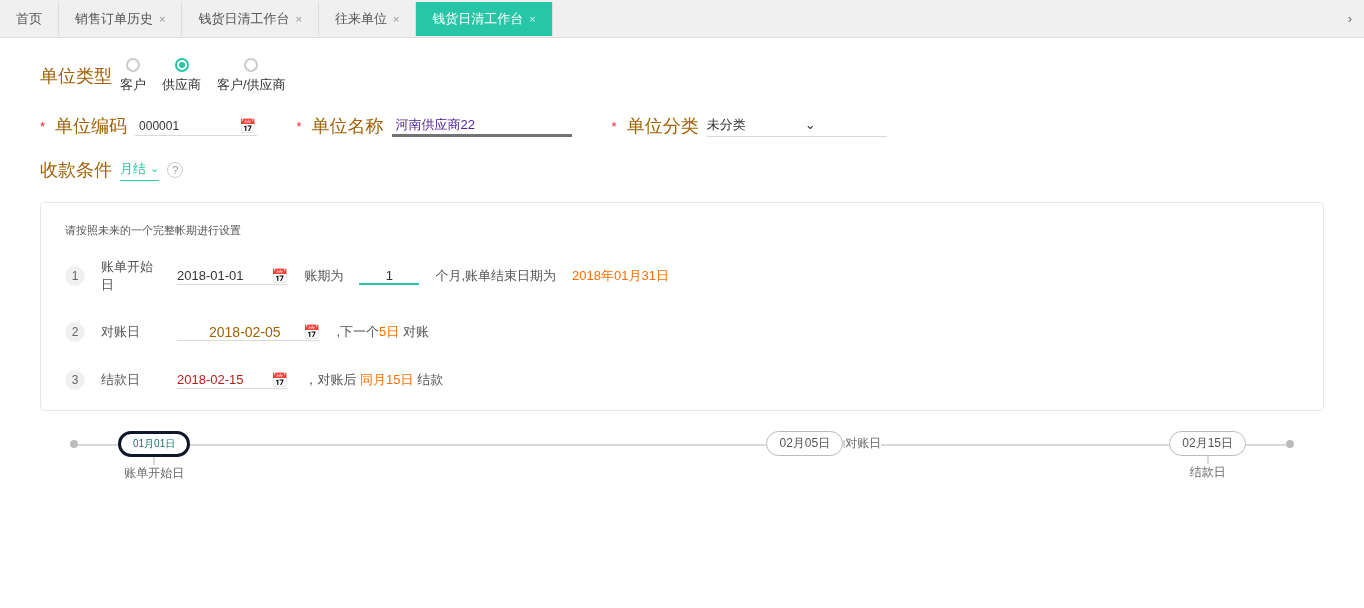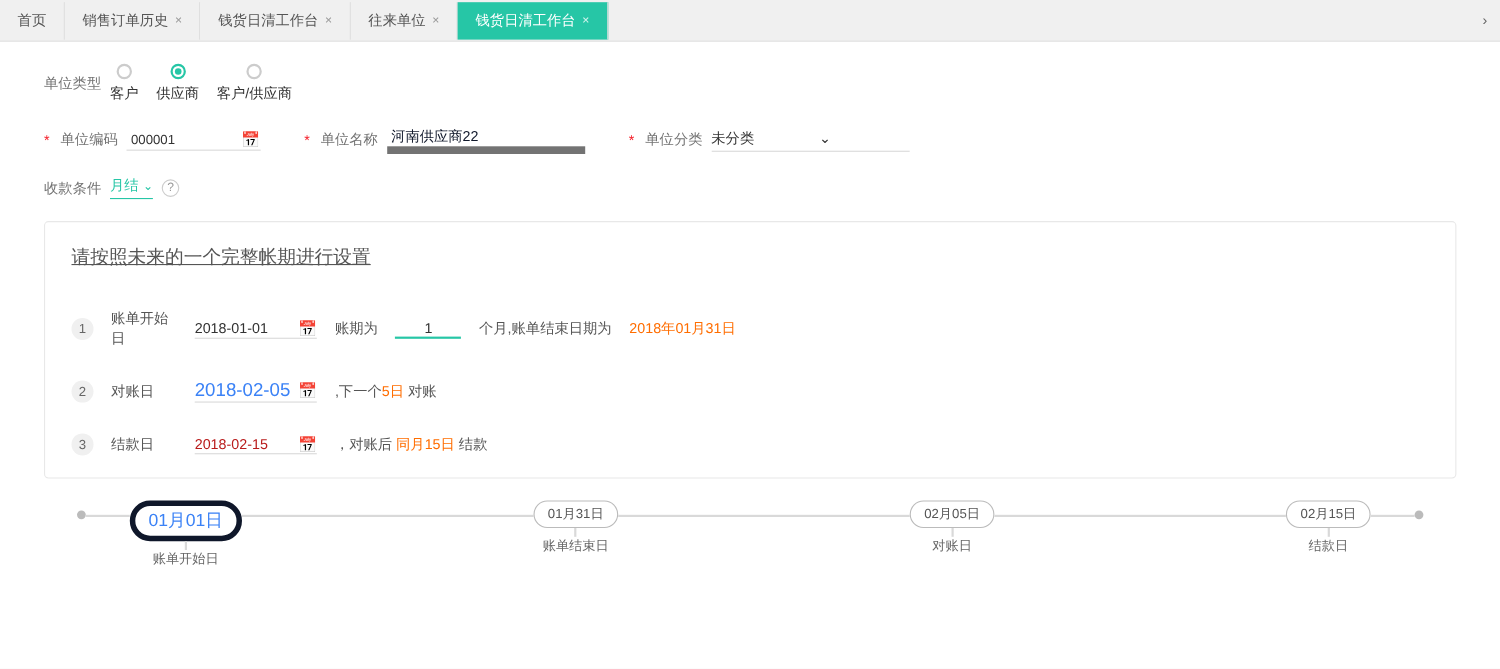--- a/index.html
+++ b/index.html
@@ -62,23 +62,23 @@
       align-items: center;
       margin-bottom: 20px;
       gap: 40px;
     }
     .form-item {
       display: flex;
       align-items: center;
       gap: 8px;
     }
     .form-label {
-      color: #737373;
+      color: #a16207;
       white-space: nowrap;
-      font-size: 13px;
+      font-size: 18px;
     }
     .required-star {
       color: #f5222d;
       margin-right: 2px;
     }
     .radio-group {
       display: flex;
       align-items: center;
       gap: 16px;
     }
@@ -103,24 +103,24 @@
     }
     .radio-circle.checked::after {
       content: '';
       width: 6px;
       height: 6px;
       border-radius: 50%;
       background: #26c6a6;
     }
     .form-input {
       border: none;
-      border-bottom: 7px solid #737373;
+      border-bottom: 3px solid #737373;
       outline: none;
       font-size: 13px;
-      color: #0f172a;
+      color: #4c1d95;
       padding: 2px 4px;
       background: transparent;
     }
     .input-with-icon {
       display: flex;
       align-items: center;
       border-bottom: 1px solid #d9d9d9;
       gap: 4px;
     }
     .input-with-icon input {
@@ -182,24 +182,23 @@
     }
 
     
     .period-box {
       border: 1px solid #e8e8e8;
       border-radius: 4px;
       padding: 20px 24px;
       margin-bottom: 20px;
     }
     .period-box-title {
-      font-size: 17px;
+      font-size: 11px;
       color: #555;
-      margin-bottom: 36px;
-      text-decoration: underline;
+      margin-bottom: 20px;
     }
     .period-row {
       display: flex;
       align-items: center;
       margin-bottom: 28px;
       gap: 16px;
     }
     .period-row:last-child {
       margin-bottom: 0;
     }
@@ -358,21 +357,21 @@
       <span class="period-desc">账期为</span>
       <input type="text" class="period-num-input" value="1" style="">
       <span class="period-desc">个月,账单结束日期为</span>
       <span class="highlight-orange">2018年01月31日</span>
     </div>
 
     <div class="period-row">
       <div class="period-num">2</div>
       <span class="period-field-label">对账日</span>
       <div class="period-date-input">
-        <input type="text" value="2018-02-05" style="border: none; outline: none; font-size: 17px; color: #3b82f6; background: transparent; width: 90px;">
+        <input type="text" value="2018-02-05" style="border: none; outline: none; font-size: 14px; color: #a16207; background: transparent; width: 90px; margin-left: 32px;">
         <span class="calendar-icon">📅</span>
       </div>
       <span class="period-desc">,下一个<span class="highlight-orange">5日</span> 对账</span>
     </div>
 
     <div class="period-row">
       <div class="period-num">3</div>
       <span class="period-field-label">结款日</span>
       <div class="period-date-input">
         <input type="text" value="2018-02-15" style="border: none; outline: none; font-size: 13px; color: #b91c1c; background: transparent; width: 90px;">
@@ -384,34 +383,29 @@
 
 
   <div style="display:flex; align-items:flex-start; width:100%; padding:0 30px;">
 
     <div style="display:flex;flex-direction:column;align-items:center;margin-top:9px;">
       <div style="width:8px;height:8px;border-radius:50%;background:#bbb;"></div>
     </div>
     <div style="width:40px;height:2px;background:#d9d9d9;margin-top:13px;flex-shrink:0;"></div>
 
     <div style="display:flex;flex-direction:column;align-items:center;">
-      <div style="border:5px solid #0f172a;border-radius:20px;padding:3px 12px;font-size:16px;color:#3b82f6;background:#fff;white-space:nowrap;">01月01日</div>
+      <div style="border:3px solid #0f172a;border-radius:20px;padding:3px 12px;font-size:10px;color:#0f766e;background:#fff;white-space:nowrap;">01月01日</div>
       <div style="width:2px;height:8px;background:#d9d9d9;"></div>
       <div style="font-size:12px;color:#666;white-space:nowrap;">账单开始日</div>
     </div>
     <div style="flex:1;height:2px;background:#d9d9d9;margin-top:13px;"></div>
 
-    <div style="display:flex;flex-direction:column;align-items:center;">
-      <div style="border:1px solid #bbb;border-radius:20px;padding:3px 12px;font-size:12px;color:#555;background:#fff;white-space:nowrap;">01月31日</div>
-      <div style="width:2px;height:8px;background:#d9d9d9;"></div>
-      <div style="font-size:12px;color:#666;white-space:nowrap;">账单结束日</div>
-    </div>
     <div style="flex:1;height:2px;background:#d9d9d9;margin-top:13px;"></div>
 
-    <div style="display:flex;flex-direction:column;align-items:center;">
+    <div style="display:flex;flex-direction:row;align-items:center;">
       <div style="border:1px solid #bbb;border-radius:20px;padding:3px 12px;font-size:12px;color:#555;background:#fff;white-space:nowrap;">02月05日</div>
       <div style="width:2px;height:8px;background:#d9d9d9;"></div>
       <div style="font-size:12px;color:#666;white-space:nowrap;">对账日</div>
     </div>
     <div style="flex:1;height:2px;background:#d9d9d9;margin-top:13px;"></div>
 
     <div style="display:flex;flex-direction:column;align-items:center;">
       <div style="border:1px solid #bbb;border-radius:20px;padding:3px 12px;font-size:12px;color:#555;background:#fff;white-space:nowrap;">02月15日</div>
       <div style="width:2px;height:8px;background:#d9d9d9;"></div>
       <div style="font-size:12px;color:#666;white-space:nowrap;">结款日</div>

